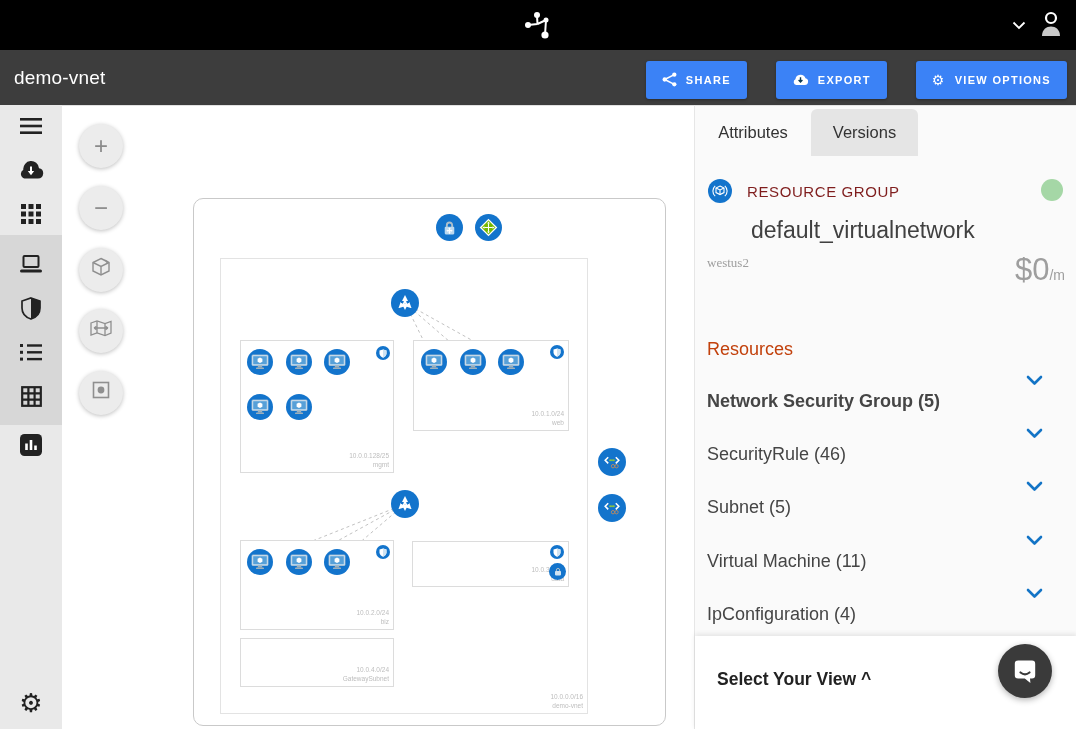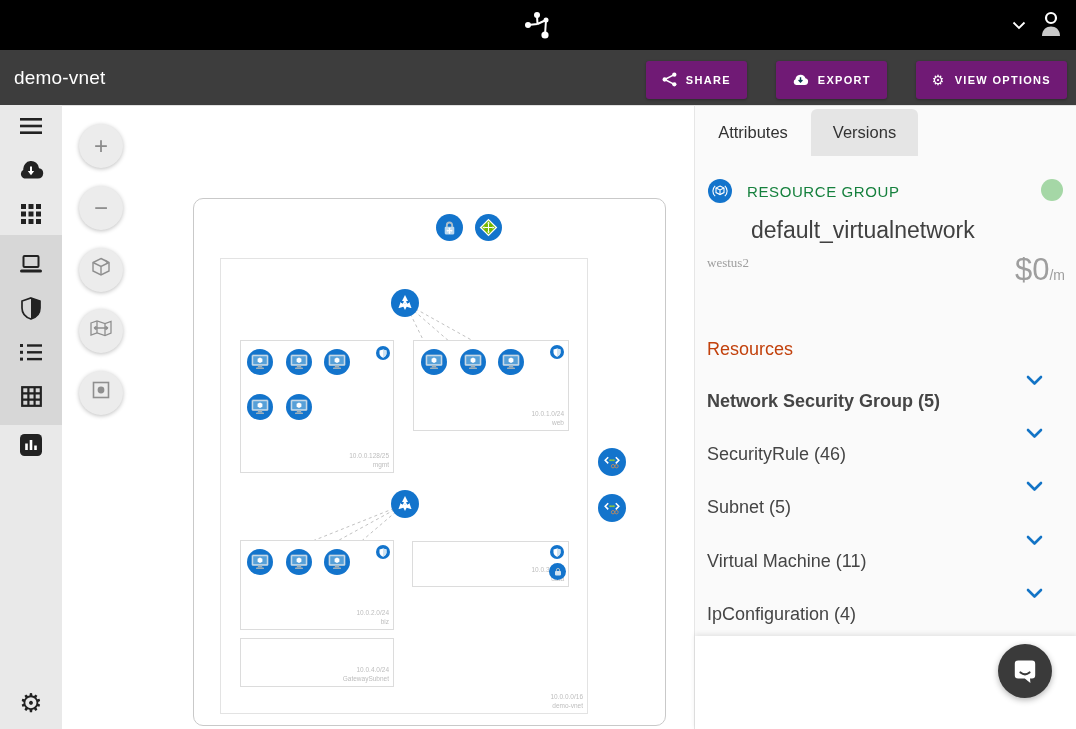--- a/index.html
+++ b/index.html
@@ -9,21 +9,21 @@
   
   .topbar { position:absolute; left:0; top:0; width:1076px; height:50px; background:#000; }
   .logo { position:absolute; left:524px; top:11px; }
   .topbar-right { position:absolute; right:12px; top:0; height:50px; display:flex; align-items:center; gap:12px; }
 
   
   .titlebar { position:absolute; left:0; top:50px; width:1076px; height:55px; background:#3d3d3d; }
   .page-title { position:absolute; left:14px; top:0; height:55px; display:flex; align-items:center;
                 color:#fff; font-size:19px; letter-spacing:.2px; }
   .tb-buttons { position:absolute; right:9px; top:11px; display:flex; gap:29px; }
-  .tb-btn { height:38px; padding:0 16px; background:#701a75; color:#fff; border:none; border-radius:3px;
+  .tb-btn { height:38px; padding:0 16px; background:#3b82f6; color:#fff; border:none; border-radius:3px;
             font-family:inherit; font-size:11px; letter-spacing:1.3px; font-weight:600;
             display:flex; align-items:center; gap:9px; cursor:pointer; box-shadow:0 1px 3px rgba(0,0,0,.3); }
   .glyph { font-family:"DejaVu Sans",sans-serif; line-height:1; }
 
   
   .sidebar { position:absolute; left:0; top:105px; width:62px; height:624px; background:#e9e9e9; }
   .sidebar-strip { position:absolute; left:0; top:130px; width:62px; height:190px; background:#d7d7d7; }
   .side-item { position:absolute; left:0; width:62px; height:40px; display:flex; align-items:center; justify-content:center; cursor:pointer; }
 
   
@@ -44,21 +44,21 @@
 
   
   .panel { position:absolute; left:694px; top:105px; width:382px; height:624px; background:#fafafa;
            border-top:1px solid #e2e2e2; border-left:1px solid #e6e6e6; }
   .tab { position:absolute; top:3px; height:47px; display:flex; align-items:center; justify-content:center;
          font-size:16.5px; color:#333; cursor:pointer; }
   .tab-attributes { left:16px; width:84px; background:transparent; }
   .tab-versions  { left:116px; width:107px; background:#e5e5e5; border-radius:6px 6px 0 0; }
   .rg-row-icon { position:absolute; left:13px; top:73px; width:24px; height:24px; border-radius:50%;
                  background:#1374cc; display:flex; align-items:center; justify-content:center; }
-  .rg-label { position:absolute; left:52px; top:77px; font-size:15px; color:#15803d; letter-spacing:.6px; }
+  .rg-label { position:absolute; left:52px; top:77px; font-size:15px; color:#7f1d1d; letter-spacing:.6px; }
   .status-dot { position:absolute; right:13px; top:73px; width:22px; height:22px; border-radius:50%; background:#a5d7a6; }
   .rg-name { position:absolute; left:12px; top:111px; font-size:23px; color:#404040;margin-left:44px; }
   .rg-region { position:absolute; left:12px; top:149px; font-size:13px; color:#9e9e9e;font-family:Liberation Serif, serif; }
   .cost { position:absolute; right:11px; top:146px; color:#9e9e9e; }
   .cost .amount { font-size:31px; }
   .cost .unit { font-size:14px; }
   .res-header { position:absolute; left:12px; top:233px; font-size:18px; color:#c2410c; }
   .res-row { position:absolute; left:0; width:382px; height:53px; cursor:pointer; }
   .res-row .lbl { position:absolute; left:12px; bottom:9px; font-size:18px; color:#454545; }
   .res-row .chev { position:absolute; right:34px; top:4px; }
@@ -579,20 +579,24 @@
           </svg></span>
     </div>
     <div class="res-row" style="top:475px;">
       <span class="lbl">IpConfiguration (4)</span>
       <span class="chev"><svg width="17" height="11" viewBox="0 0 17 11">
             <polyline points="2,2 8.5,8.5 15,2" fill="none" stroke="#1374c6" stroke-width="2.6" stroke-linecap="round" stroke-linejoin="round"></polyline>
           </svg></span>
     </div>
 
     <div class="bottom-card">
+      <div class="select-view">
+        <span>Select Your View</span>
+        <span>^</span>
+      </div>
       <div class="chat-fab">
         <svg width="30" height="30" viewBox="0 0 30 30">
           <path d="M8 4.5 h14 a3.2 3.2 0 0 1 3.2 3.2 v11.5 a3.2 3.2 0 0 1 -3.2 3.2 h-2 l.4 4.6 -5.6 -4.6 H8 a3.2 3.2 0 0 1 -3.2 -3.2 V7.7 A3.2 3.2 0 0 1 8 4.5 Z" fill="#fff"></path>
           <path d="M10.5 16.5 q4.5 3.6 9 0" stroke="#3a3a3a" stroke-width="2.2" fill="none" stroke-linecap="round"></path>
         </svg>
       </div>
     </div>
   </section>
 
 </div>

